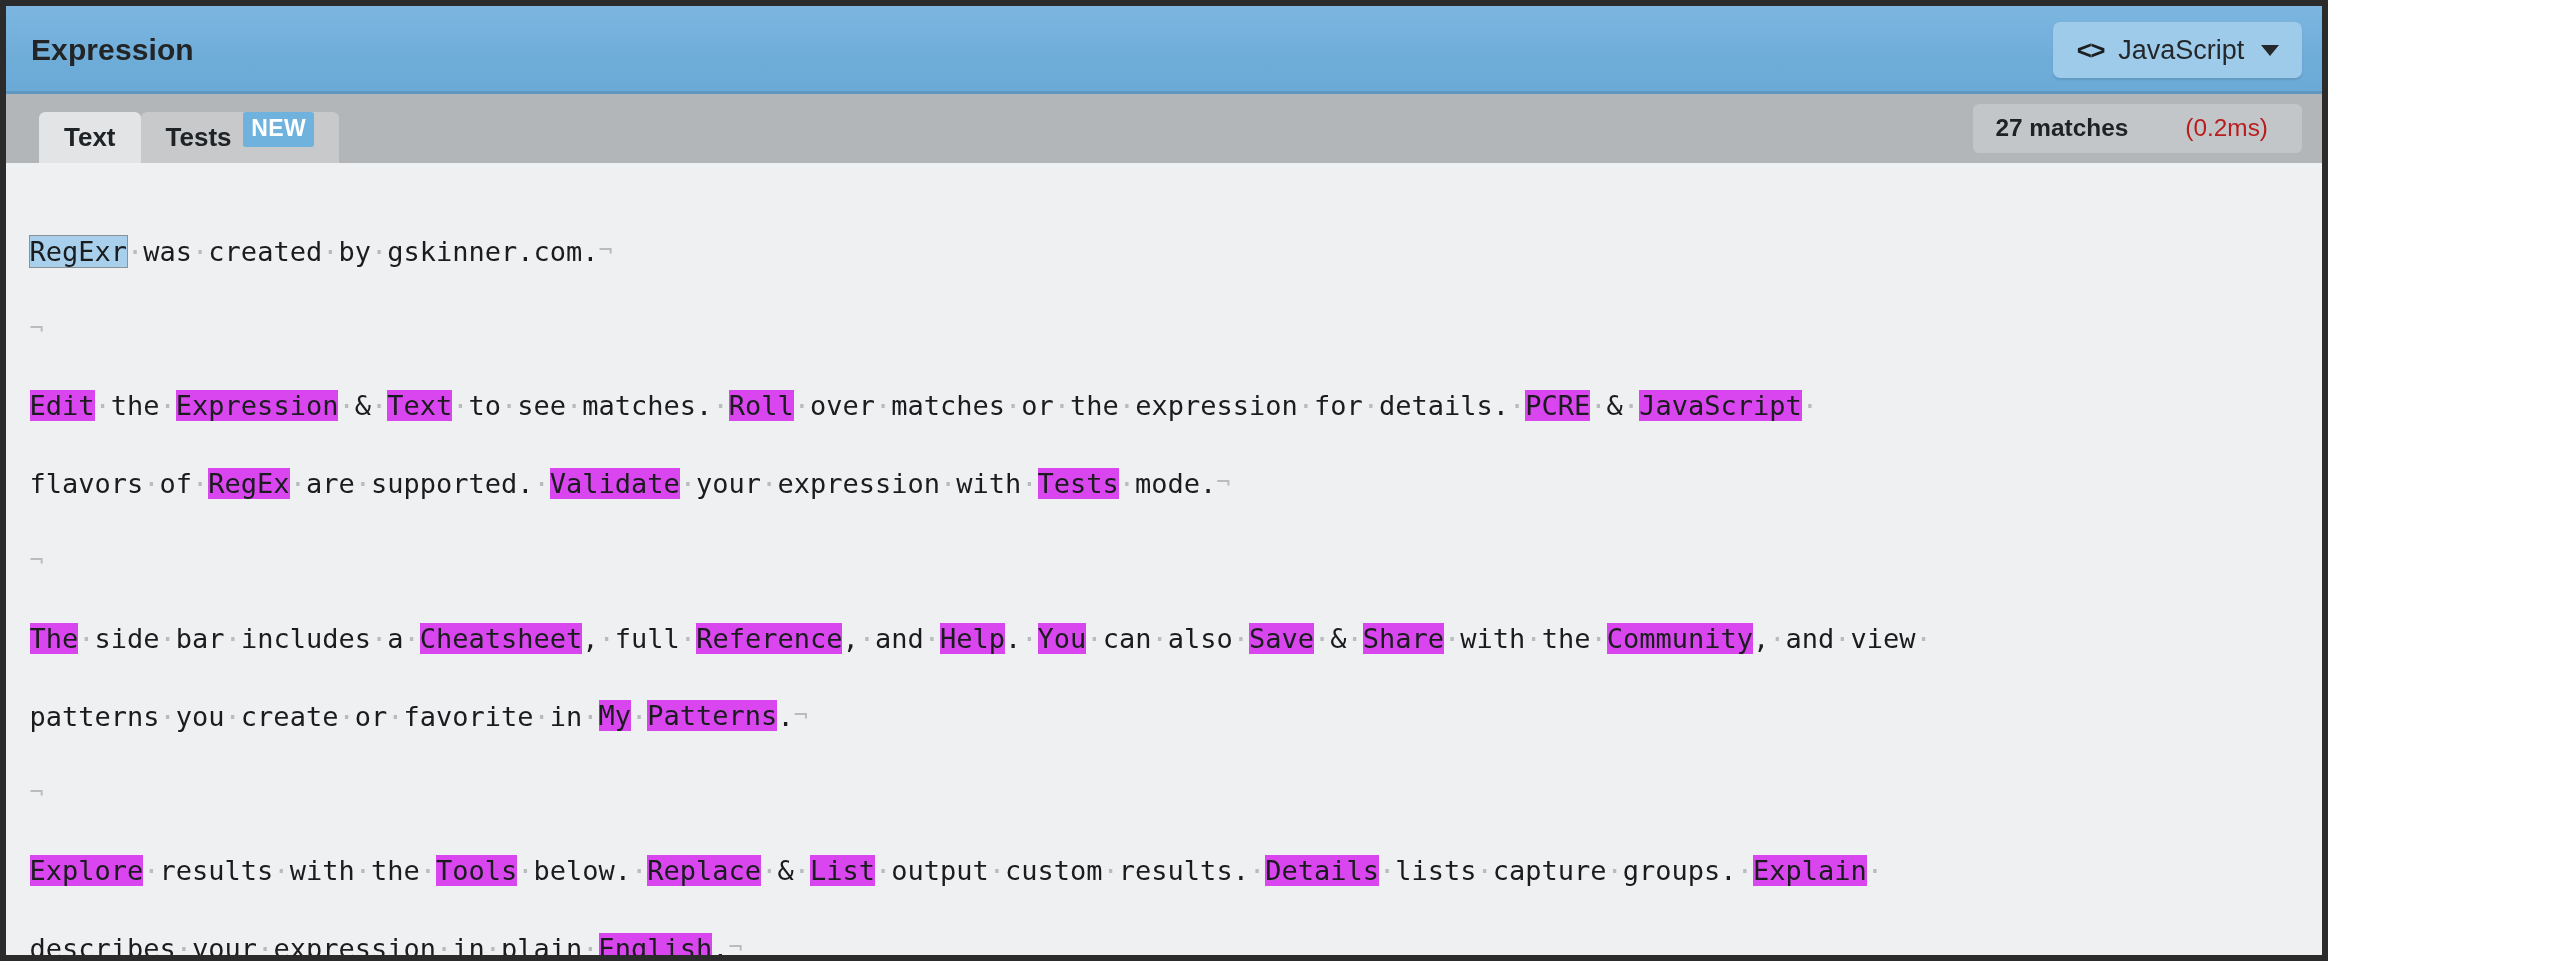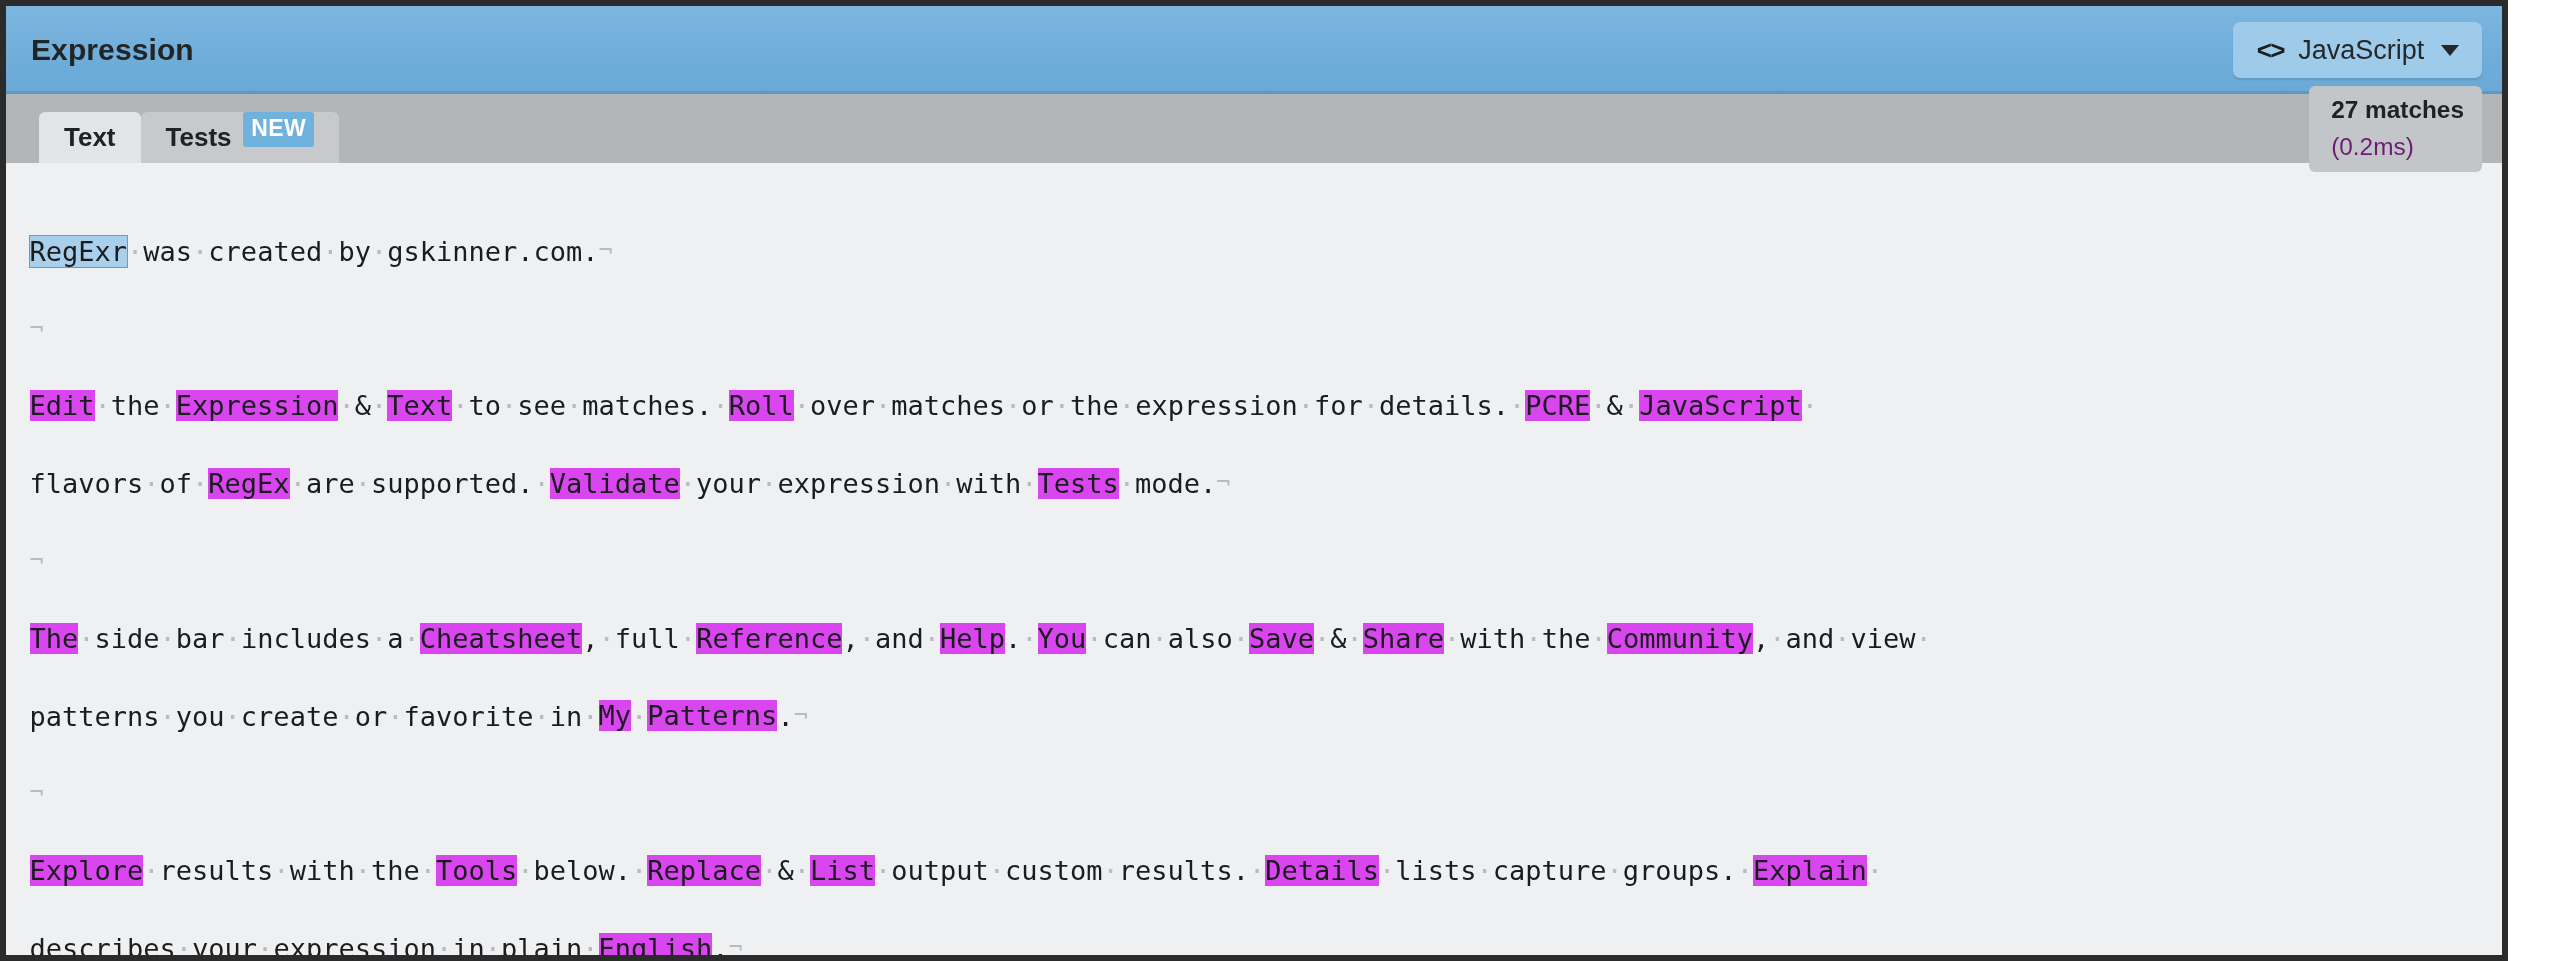--- a/index.html
+++ b/index.html
@@ -7,21 +7,21 @@
   html, body {
     width: 2576px;
     height: 961px;
     background: #ffffff;
     font-family: "Liberation Sans", sans-serif;
     overflow: hidden;
   }
 
   #app {
     position: relative;
-    width: 2508px;
+    width: 2328px;
     height: 961px;
     background: #eff0f1;
     border-top: 6.3px solid #2b2b2b;
     border-left: 6.3px solid #2b2b2b;
     border-right: 6.3px solid #2b2b2b;
     border-bottom: 6.3px solid #2b2b2b;
     display: flex;
     flex-direction: column;
   }
 
@@ -146,30 +146,29 @@
     padding: 3.6px 8.1px 4.5px 8.1px;
     letter-spacing: 0.4px;
     position: relative;
     top: -8.1px;
   }
 
   .match-pill {
     margin-left: auto;
     background: #c3c6c9;
     border-radius: 6.3px;
-    padding: 10px 18px 11px 22px;
+    padding: 10px 34px 11px 22px;
     display: flex;
     align-items: baseline;
     gap: 9px;
     align-self: center;
     cursor: pointer;
-    flex-direction: column;
   }
   .match-count { font-size: 24.4px; font-weight: bold; color: #1f2225; }
-  .match-time { font-size: 24.4px; color: #701a75; }
+  .match-time { font-size: 24.4px; color: #b91c1c; margin-left: 48px; }
 
   
   .text-area {
     flex: 1 1 auto;
     background: #eff0f1;
     padding: 33px 22px 0 23.5px;
     overflow: hidden;
     font-family: "DejaVu Sans Mono", monospace;
     font-size: 27px;
     line-height: 45px;

